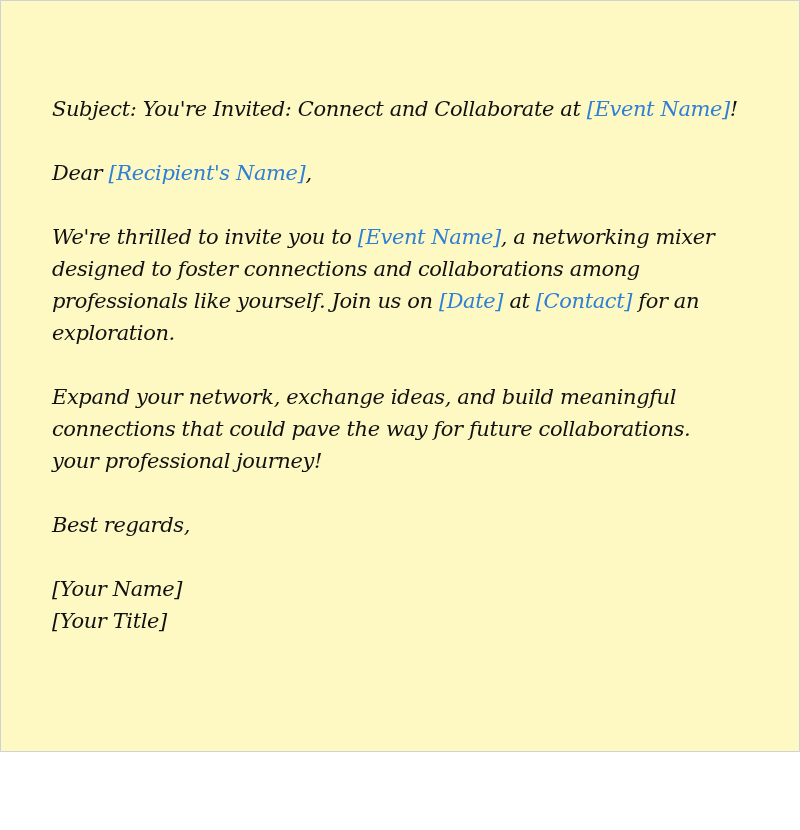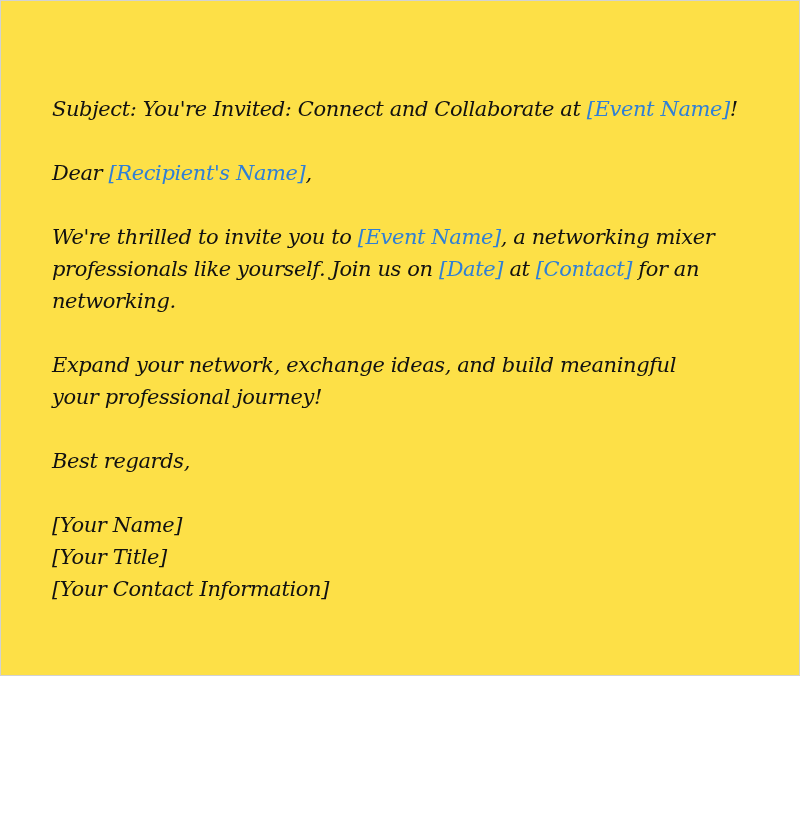--- a/index.html
+++ b/index.html
@@ -3,22 +3,22 @@
   <meta charset="utf-8">
   <style>
     html, body { margin: 0; padding: 0; }
     body {
       width: 800px; height: 830px;
       background: #ffffff;
       overflow: hidden;
     }
     .page {
       box-sizing: border-box;
-      width: 800px; height: 676px;
-      background: #fde047;
+      width: 800px; height: 752px;
+      background: #fef9c3;
       border: 1px solid #d2d2d2;
       position: relative;
     }
     .letter {
       position: absolute;
       left: 51px;
       top: 92px;
       width: 700px;
       font-family: "DejaVu Serif", "Liberation Serif", serif;
       font-style: italic;
@@ -40,37 +40,38 @@
     <span class="line"><span>Subject: You're Invited: Connect and Collaborate at </span><span class="ph">[Event Name]</span><span>!</span></span>
 
     <span class="gap"></span>
 
     <span class="line"><span>Dear </span><span class="ph">[Recipient's Name]</span><span>,</span></span>
 
     <span class="gap"></span>
 
     <div>
       <span class="line"><span>We're thrilled to invite you to </span><span class="ph">[Event Name]</span><span>, a networking mixer</span></span>
+      <span class="line">designed to foster connections and collaborations among</span>
       <span class="line"><span>professionals like yourself. Join us on </span><span class="ph">[Date]</span><span style="white-space:pre"> at </span><span class="ph">[Contact]</span><span style="white-space:pre"> for an</span></span>
-      <span class="line">networking.</span>
+      <span class="line">exploration.</span>
     </div>
 
     <span class="gap"></span>
 
     <div>
       <span class="line">Expand your network, exchange ideas, and build meaningful</span>
+      <span class="line">connections that could pave the way for future collaborations.</span>
       <span class="line">your professional journey!</span>
     </div>
 
     <span class="gap"></span>
 
     <span class="line">Best regards,</span>
 
     <span class="gap"></span>
 
     <div>
       <span class="line">[Your Name]</span>
       <span class="line">[Your Title]</span>
-      <span class="line">[Your Contact Information]</span>
     </div>
 
   </div>
 </div>
 
 </body></html>

